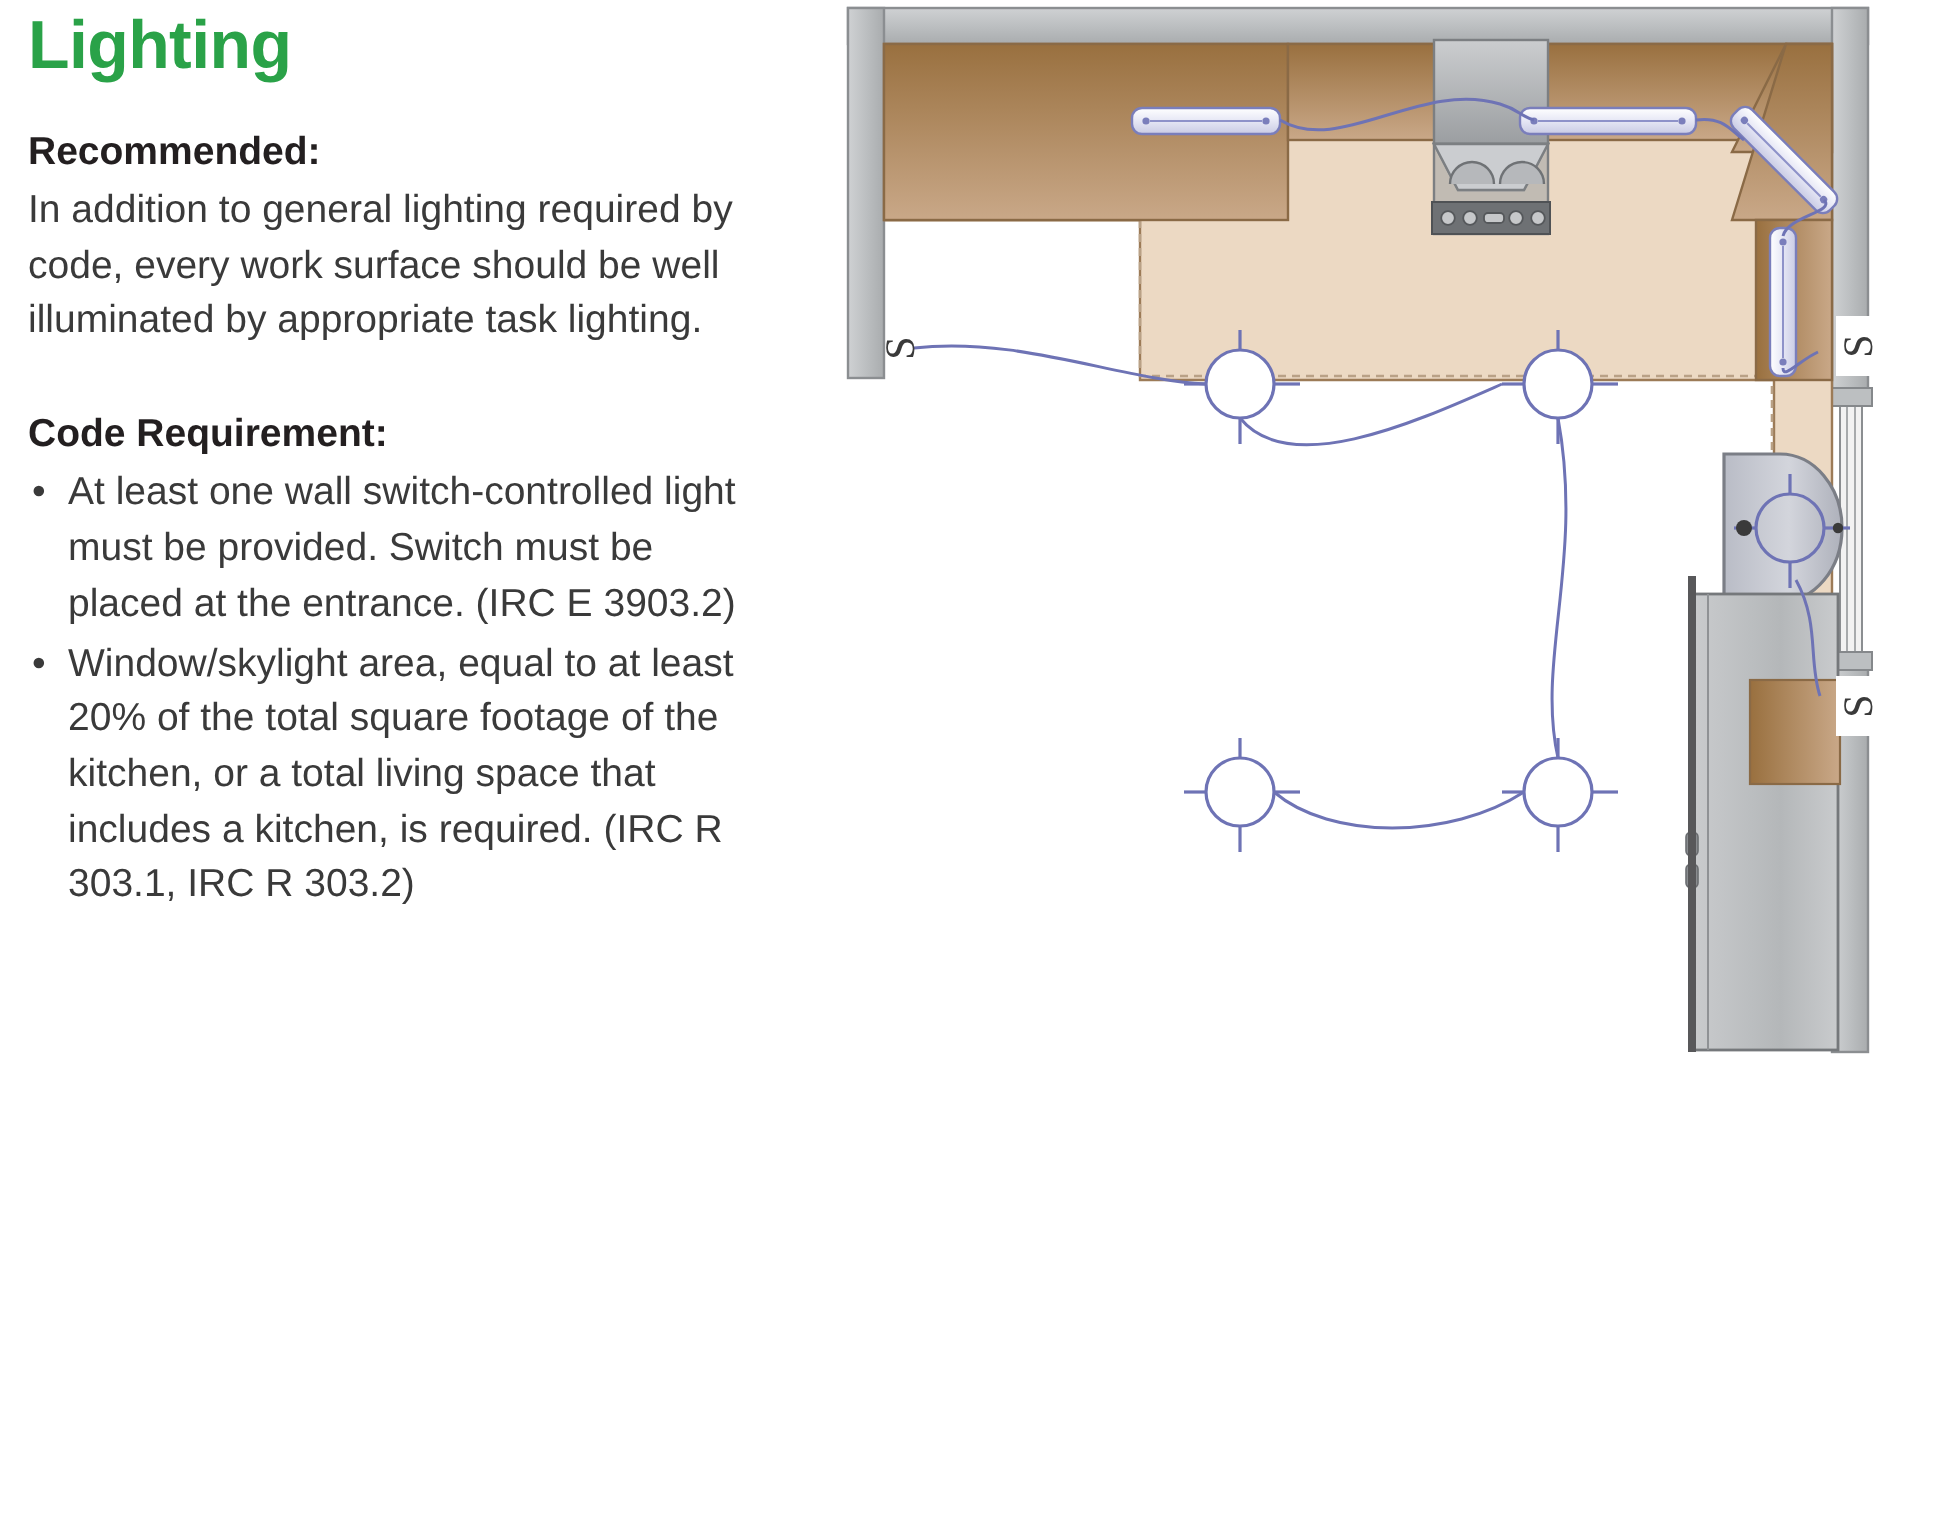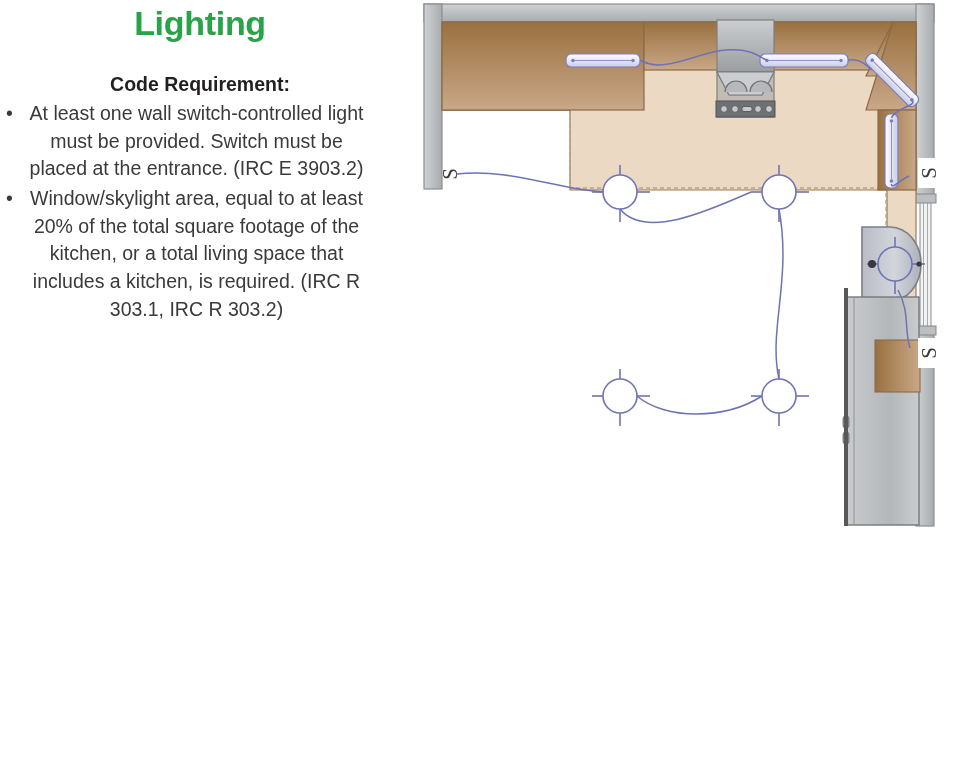--- a/index.html
+++ b/index.html
@@ -12,22 +12,22 @@
   }
   #page {
     position: relative;
     width: 975px; height: 765px;
     background: #ffffff;
   }
 
   
   #text-col {
     position: absolute;
-    left: 4px; top: 6px;
-    width: 392px; height: 755px; text-align: center;
+    left: 14px; top: 6px;
+    width: 392px; height: 755px;
   }
   #page-title {
     font-size: 34px;
     font-weight: bold;
     color: #2aa248;
     letter-spacing: -0.3px;
     line-height: 1.05;
     margin: 0 0 22px 0;
   }
   .sub-head {
@@ -76,20 +76,24 @@
 </style>
 </head>
 <body>
 
 <div id="page">
 
   <div id="text-col">
 
     <h1 id="page-title">Lighting</h1>
 
+    <div>
+      <div class="sub-head">Recommended:</div>
+      <p class="body-par">In addition to general lighting required by code, every work surface should be well illuminated by appropriate task lighting.</p>
+    </div>
 
     <div id="code-block">
       <div class="sub-head">Code Requirement:</div>
       <ul class="req-list">
         <li>
           <span class="bullet-dot">•</span>
           <span>At least one wall switch-controlled light must be provided. Switch must be placed at the entrance. (IRC E 3903.2)</span>
         </li>
         <li>
           <span class="bullet-dot">•</span>

